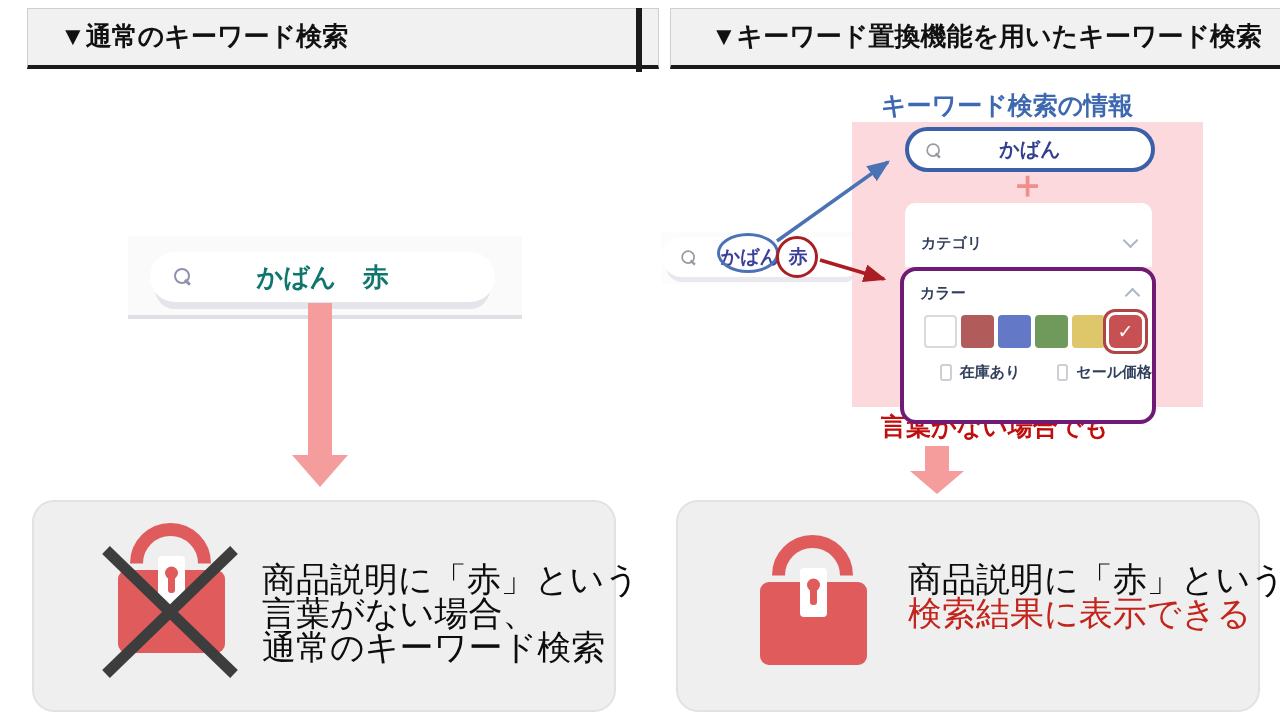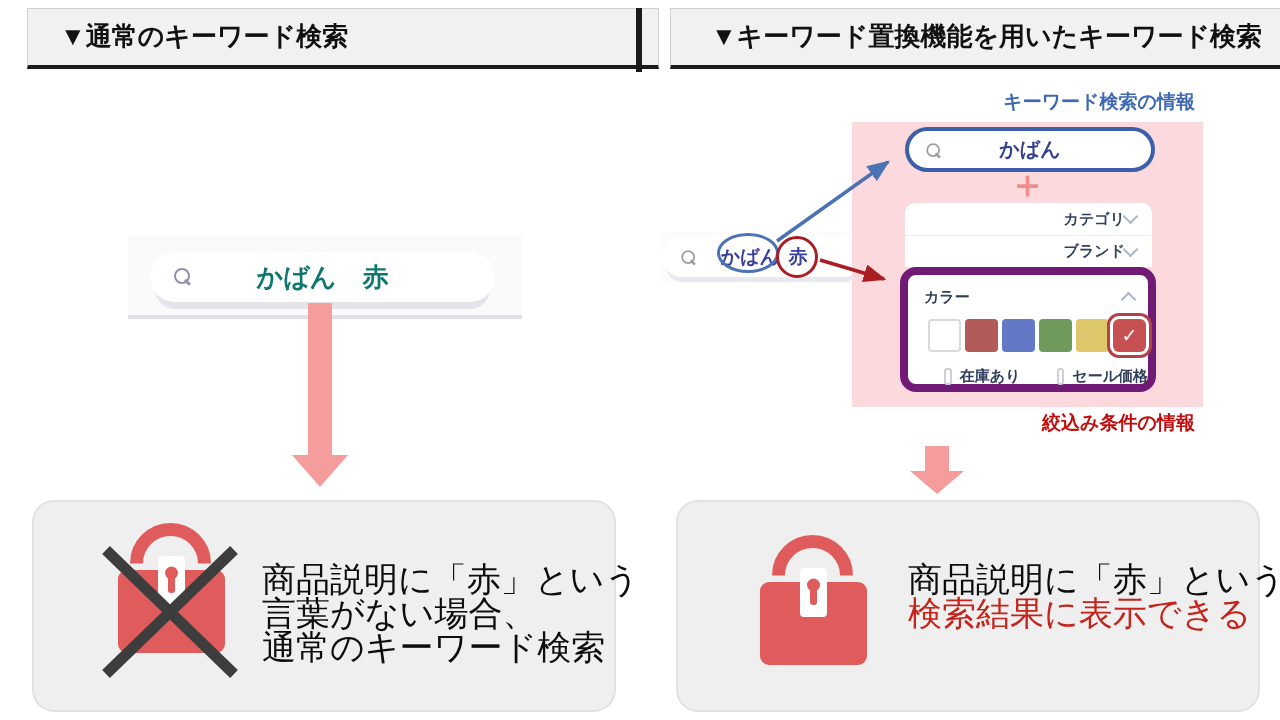--- a/index.html
+++ b/index.html
@@ -58,47 +58,47 @@
   .mini-pill .mag { position:absolute; left:18px; top:12px; }
   .mini-kw { position:absolute; top:0; height:40px; line-height:40px; text-align:center;
              font-size:19px; font-weight:bold; color:#3a3f99; }
   .mini-kaban { left:57px; width:62px; }
   .mini-aka   { left:116px; width:40px; }
   .ellipse-blue { left:717px; top:233px; width:62px; height:40px; border:3.5px solid #4a72b5;
                   border-radius:50%; z-index:50; }
   .circle-red   { left:776px; top:236px; width:42px; height:42px; border:3.5px solid #aa1d22;
                   border-radius:50%; z-index:50; }
 
-  .info-title { left:844px; width:351px; text-align:right; font-size:19px; font-weight:bold;
+  .info-title { left:881px; width:351px; text-align:left; font-size:25px; font-weight:bold;
                 white-space:nowrap; }
   .title-kw { top:89px; color:#3e68b0; }
   .title-filter { top:410px; color:#c00d0d; }
 
   .pink-panel { left:852px; top:122px; width:351px; height:285px; background:#fbd9dc; }
 
   .panel-pill { left:905px; top:127px; width:250px; height:45px; border:4px solid #3c5fa9; z-index:20; }
   .panel-pill .mag { position:absolute; left:16px; top:11px; }
   .panel-query { position:absolute; left:0; top:0; width:100%; height:37px; text-align:center;
                  line-height:37px; font-size:20px; font-weight:bold; color:#333f8f; }
 
   .plus { left:852px; top:164px; width:351px; text-align:center; font-size:38px; line-height:40px;
           font-weight:bold; color:#ef8e8c; }
 
   .dd-card { left:905px; top:203px; width:247px; height:64px; background:#fff;
              border-radius:10px 10px 0 0; z-index:5; }
-  .dd-row { display:flex; align-items:center; justify-content:flex-end;
-            height:32px; padding:0 16px; }
+  .dd-row { display:flex; align-items:center; justify-content:space-between;
+            height:32px; padding:0 16px;margin-top:24px; }
   .dd-row + .dd-row { border-top:1px solid #ededf2; }
   .dd-label { font-size:15px; font-weight:bold; color:#313f5c; }
   .chev { width:11px; height:11px; border-right:2.5px solid #a9b7c9; border-bottom:2.5px solid #a9b7c9; }
   .chev.down { transform:rotate(45deg); margin-top:-5px; }
   .chev.up   { transform:rotate(-135deg); margin-top:5px; }
 
-  .color-box { left:900px; top:267px; width:256px; height:125px; background:#fff;
-               border:8px solid #701a75; border-radius:16px; z-index:6; }
+  .color-box { left:900px; top:267px; width:256px; height:157px; background:#fff;
+               border:4px solid #701a75; border-radius:16px; z-index:6; }
   .color-head { display:flex; align-items:center; justify-content:space-between;
                 height:28px; margin:8px 14px 0 16px; }
   .swatch-row { display:flex; gap:4px; margin:8px 0 0 20px; align-items:center; }
   .sw { width:33px; height:33px; border-radius:4px; }
   .sw.bordered { border:2px solid #d8d8dd; }
   .sw.selected { border-radius:6px; box-shadow:0 0 0 3px #ffffff, 0 0 0 6px #b04346;
                  color:#fff; font-size:19px; font-weight:bold; text-align:center; line-height:33px; }
   .cb-row { display:flex; align-items:center; margin:15px 0 0 36px; }
   .cb { width:17px; height:17px; background:#fff; border:2px solid #cdced6; border-radius:3px; }
   .cb-label { font-size:15px; font-weight:bold; color:#313f5c; margin-left:8px; white-space:nowrap; }
@@ -188,21 +188,21 @@
       <span class="sw selected" style="background-color: rgb(199, 80, 82);">✓</span>
     </div>
     <div class="cb-row">
       <span class="cb"></span>
       <span class="cb-label">在庫あり</span>
       <span class="cb cb-group2"></span>
       <span class="cb-label">セール価格</span>
     </div>
   </div>
 
-  <div class="abs info-title title-filter">絞込み条件の情報</div>
+  <div class="abs info-title title-filter">言葉がない場合でも</div>
 
   <div class="abs flow-shaft shaft-r"></div>
   <div class="abs flow-head head-r"></div>
 
   <div class="abs result-box box-r"></div>
   <svg class="abs icon-svg" style="left:760px; top:535px;" width="107" height="130" viewBox="0 0 107 130">
     <path d="M18.5 40.5 A34 34 0 0 1 86.5 40.5" fill="none" stroke="#e05c5c" stroke-width="13"></path>
     <rect x="0" y="47" width="107" height="83" rx="9" fill="#e05c5c"></rect>
     <rect x="40" y="33" width="27" height="49" rx="4" fill="#ffffff"></rect>
     <circle cx="53.5" cy="50" r="6.5" fill="#e05c5c"></circle>

